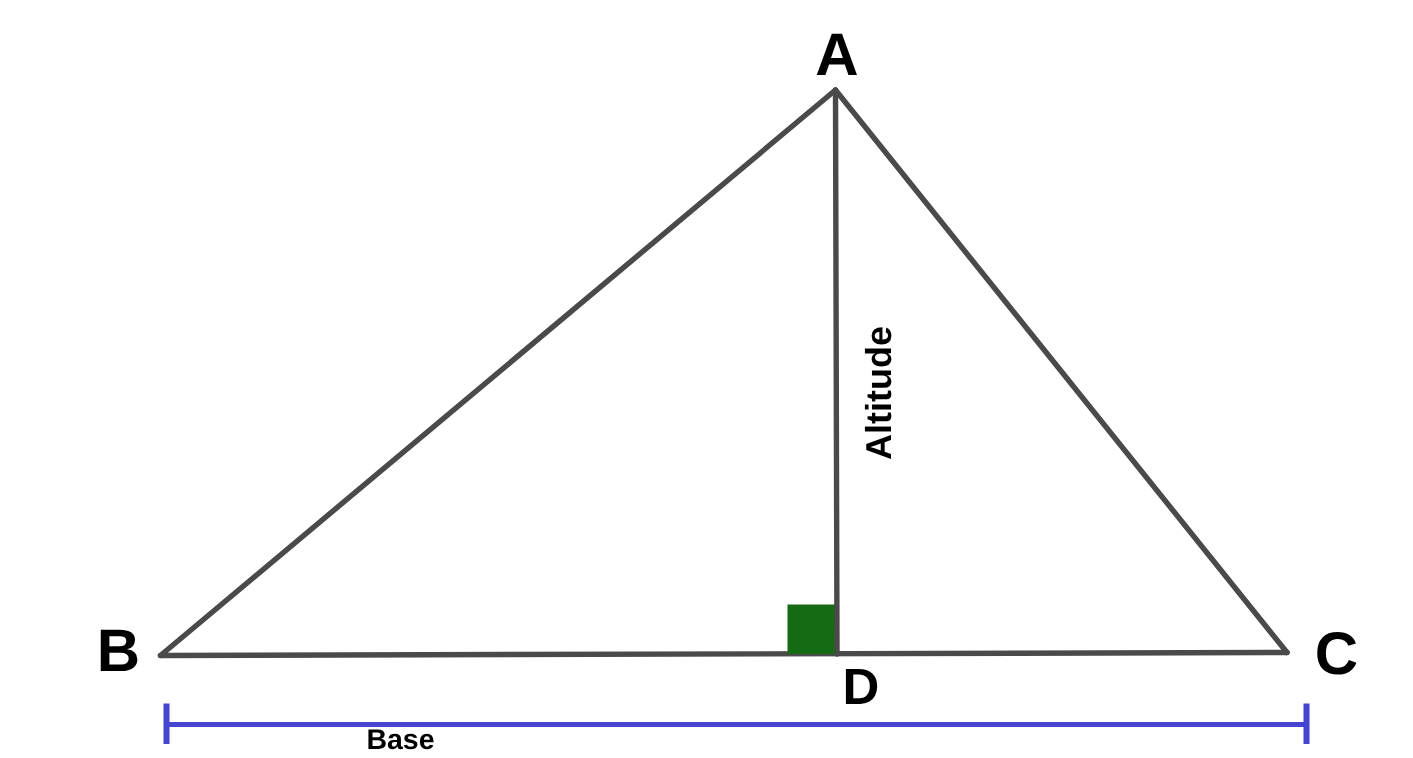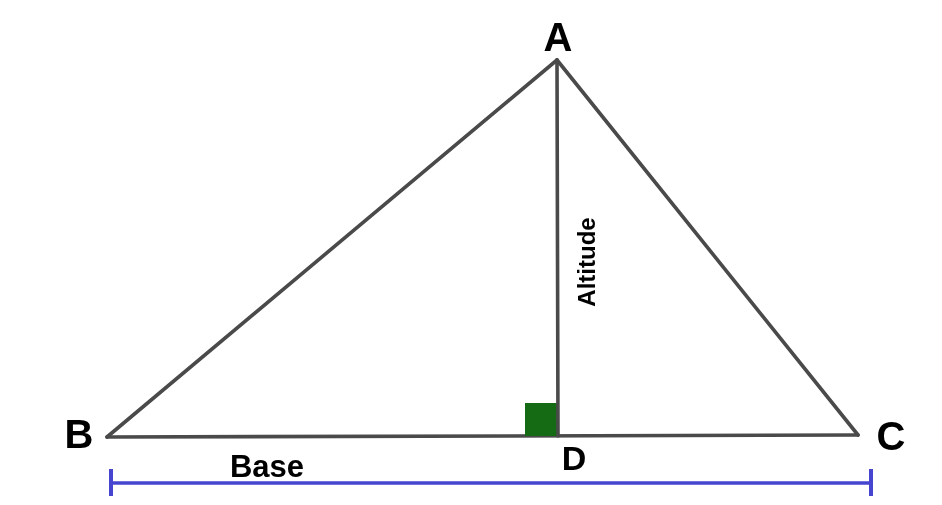--- a/index.html
+++ b/index.html
@@ -50,21 +50,21 @@
   .lbl {
     position: absolute;
     color: var(--label-text);
     font-weight: 700;
     white-space: nowrap;
     transform: translate(-50%, -50%);
     user-select: none;
   }
   .vertex-lbl { font-size: 40px; line-height: 1; }
   .foot-lbl   { font-size: 34px; line-height: 1; }
-  .base-lbl   { font-size: 31px; line-height: 1; }
+  .base-lbl   { font-size: 19px; line-height: 1; margin-top: 28px; }
   .altitude-lbl {
     font-size: 24px;
     line-height: 1;
     transform: translate(-50%, -50%) rotate(-90deg);
   }
 </style>
 </head>
 <body>
 
 <div class="canvas">

